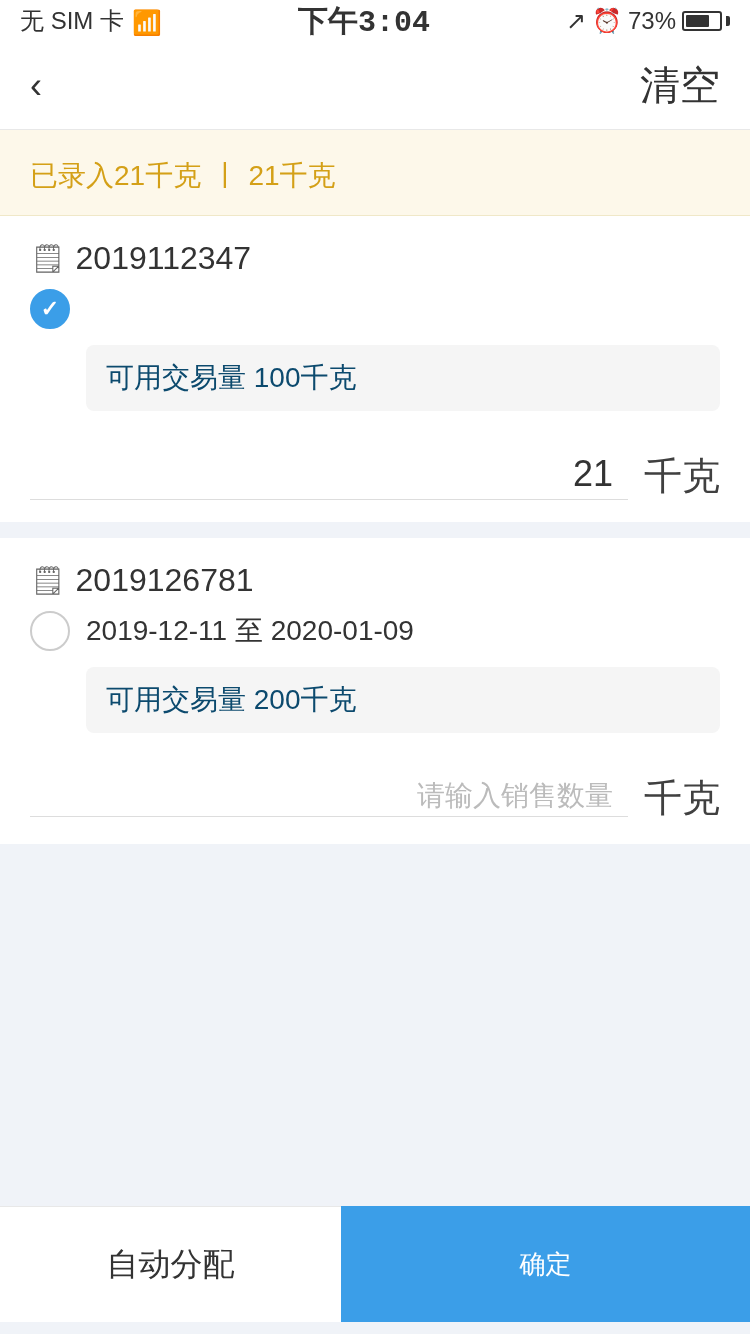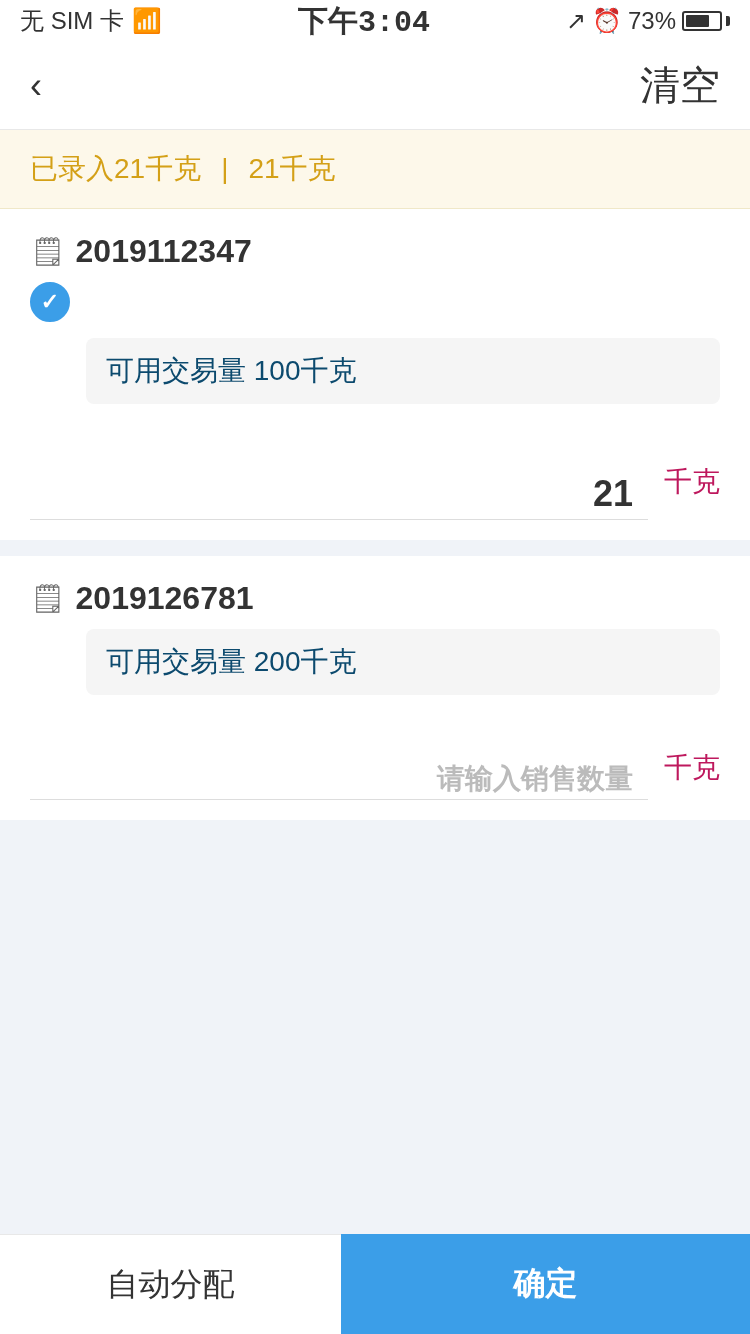--- a/index.html
+++ b/index.html
@@ -19,21 +19,21 @@
       justify-content: space-between;
       align-items: center;
       padding: 0 20px;
       height: 42px;
       background: #fff;
       font-size: 24px;
       font-weight: 500;
     }
     .status-left {
       display: flex;
-      align-items: center;
+      align-items: flex-end;
       gap: 8px;
     }
     .status-center {
       font-size: 30px;
       font-weight: 600;
       font-family: Liberation Mono, monospace;
     }
     .status-right {
       display: flex;
       align-items: center;
@@ -102,20 +102,21 @@
       padding: 20px 30px;
       display: flex;
       align-items: center;
       gap: 20px;
       border-bottom: 1px solid #f0e8c8;
     }
     .summary-item {
       color: #d4a017;
       font-size: 28px;
       font-weight: 500;
+      margin-top: 7px;
     }
     .summary-divider {
       color: #d4a017;
       font-size: 28px;
     }
 
     
     .batch-container {
       background: #fff;
       margin-bottom: 0;
@@ -133,21 +134,21 @@
       margin-bottom: 12px;
     }
 
     .batch-icon {
       font-size: 28px;
       color: #666;
     }
 
     .batch-number {
       font-size: 32px;
-      font-weight: 700;
+      font-weight: 400;
       color: #333;
     }
 
     .batch-date-row {
       display: flex;
       align-items: center;
       gap: 16px;
       margin-bottom: 16px;
     }
 
@@ -194,37 +195,36 @@
       justify-content: flex-end;
       align-items: center;
       padding: 20px 30px;
       gap: 16px;
       background: #fff;
     }
 
     .quantity-input {
       text-align: right;
       font-size: 36px;
-      font-weight: 700;
+      font-weight: 400;
       color: #333;
       border: none;
       outline: none;
       background: transparent;
       width: 120px;
-      margin-top: 29px;
     }
 
     .quantity-input::placeholder {
       color: #bbb;
       font-size: 28px;
     }
 
     .quantity-unit {
-      font-size: 28px;
-      color: #be185d;
+      font-size: 38px;
+      color: #404040;
       font-family: Liberation Mono, monospace;
     }
 
     .quantity-underline {
       border-bottom: 1px solid #ddd;
       padding-bottom: 4px;
       display: flex;
       align-items: center;
       justify-content: flex-end;
       gap: 16px;
@@ -240,51 +240,50 @@
     
     .empty-area {
       background: #f0f3f8;
       flex: 1;
       min-height: 400px;
     }
 
     
     .bottom-bar {
       position: fixed;
-      bottom: 0;
+      bottom: 12px;
       left: 0;
       width: 750px;
       display: flex;
-      height: 100px;
+      height: 116px;
     }
 
     .btn-auto {
       flex: 1;
       background: #fff;
       border: none;
       font-size: 32px;
       color: #333;
       cursor: pointer;
       display: flex;
       align-items: center;
       justify-content: center;
       border-top: 1px solid #e8e8e8;
     }
 
     .btn-confirm {
       flex: 1.2;
       background: #3b9ee8;
       border: none;
-      font-size: 32px;
+      font-size: 26px;
       color: #fff;
       cursor: pointer;
       display: flex;
       align-items: center;
       justify-content: center;
-      font-weight: bold;
     }
   </style>
 </head>
 <body>
 
 <div class="status-bar">
   <div class="status-left">
     <span>无 SIM 卡</span>
     <span>📶</span>
   </div>
@@ -336,20 +335,25 @@
 </div>
 
 <div class="section-divider"></div>
 
 <div class="batch-container">
   <div class="batch-item">
     <div class="batch-header">
       <span class="batch-icon">🗒</span>
       <span class="batch-number">2019126781</span>
     </div>
+    <div class="batch-date-row">
+      <div class="radio-circle">
+      </div>
+      <span class="batch-date">2019-12-11 至 2020-01-09</span>
+    </div>
     <div class="batch-available">可用交易量 200千克</div>
   </div>
 
   <div class="quantity-row">
     <div class="quantity-underline">
       <input class="quantity-input" type="number" placeholder="请输入销售数量" value="" style="width: 260px; color: rgb(187, 187, 187); font-size: 26px;">
     </div>
     <span class="quantity-unit">千克</span>
   </div>
 </div>

